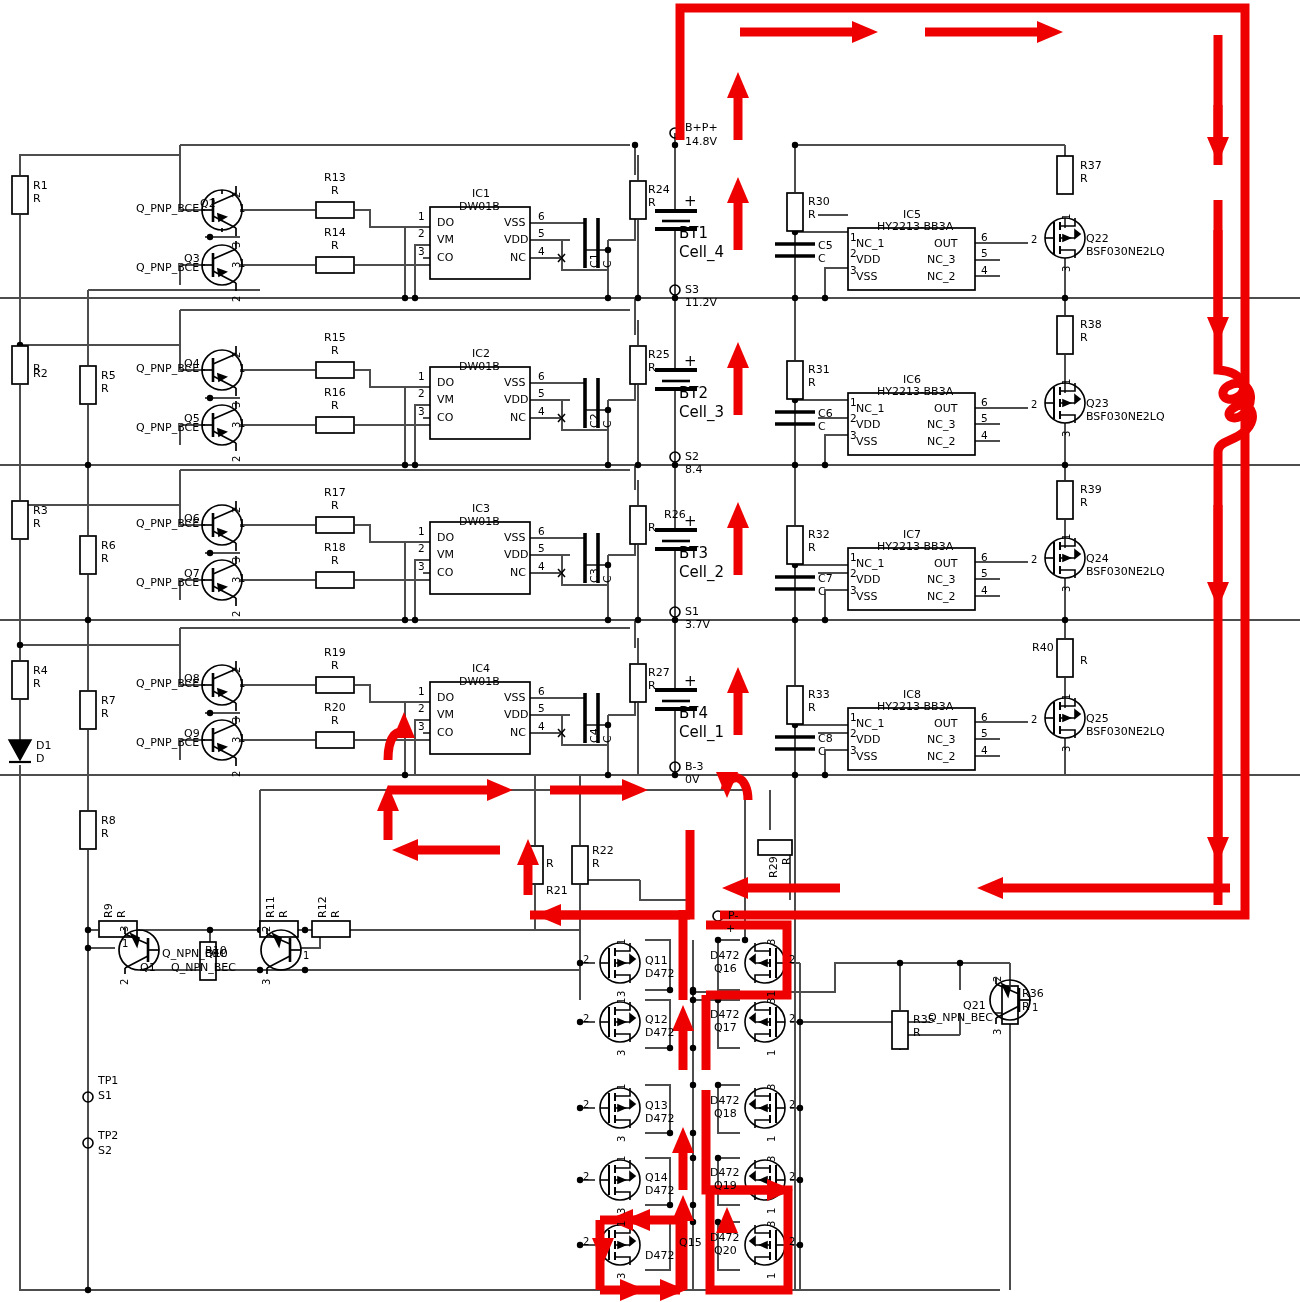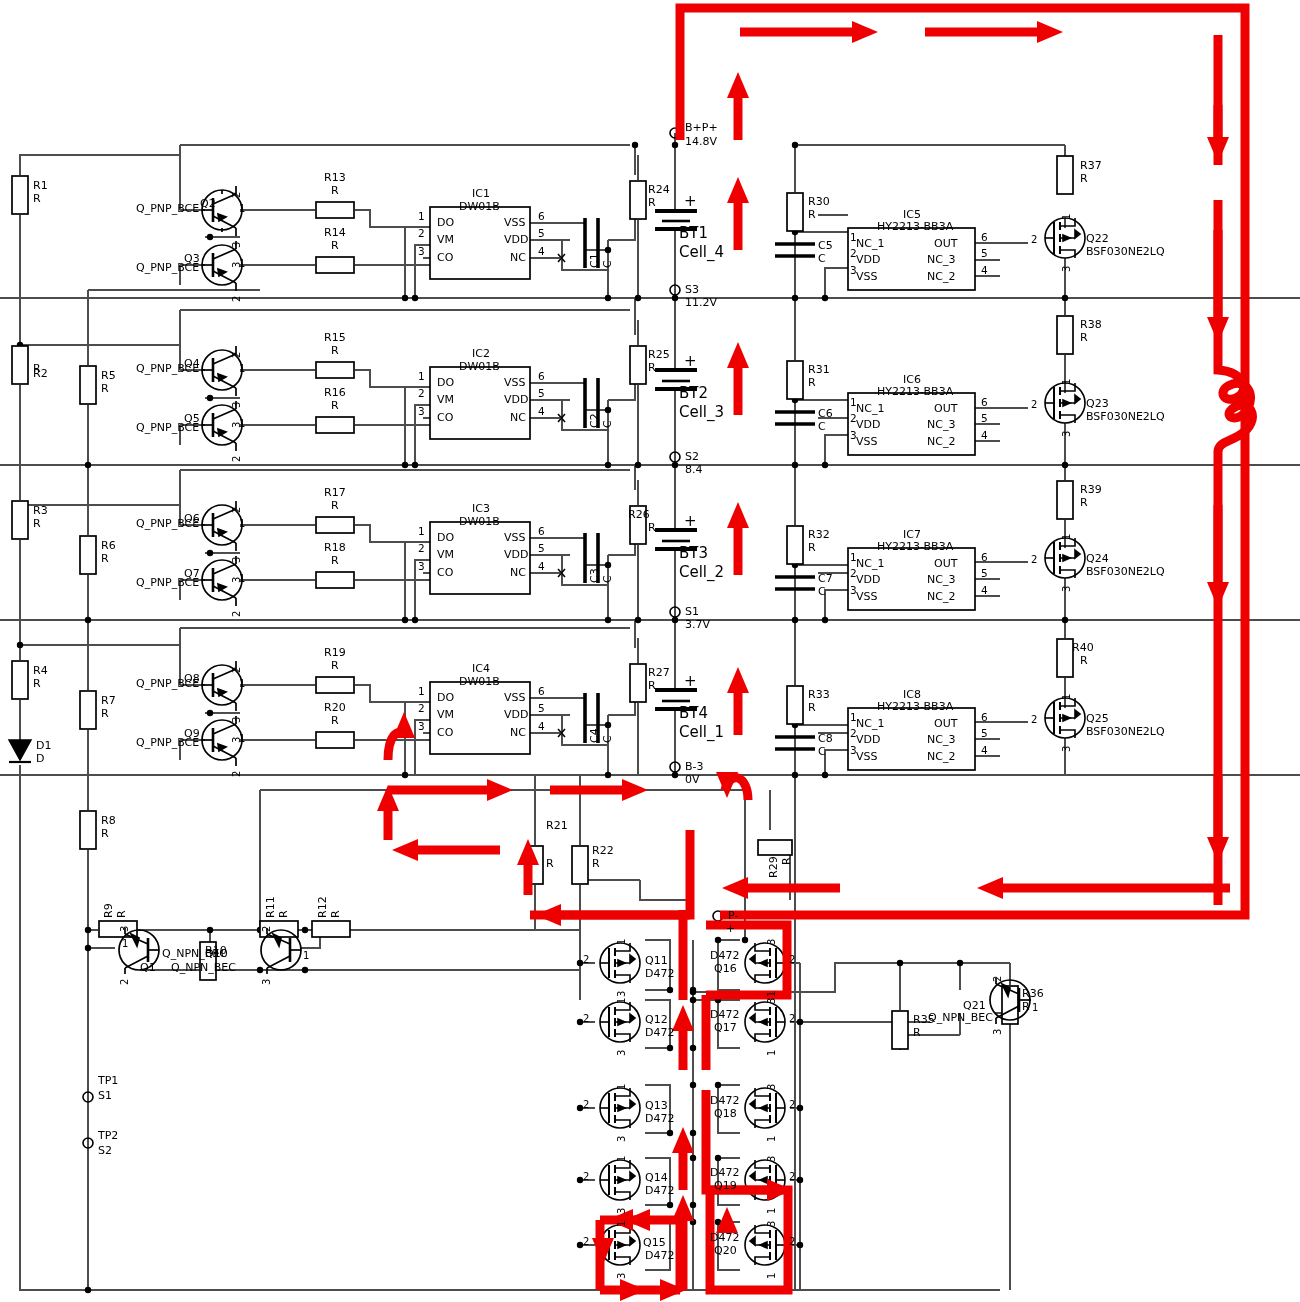--- a/index.html
+++ b/index.html
@@ -1007,21 +1007,21 @@
   <div class="lbl rot" style="left:602px;top:428px">C</div>
   <div class="lbl rot" style="left:589px;top:583px">C3</div>
   <div class="lbl rot" style="left:602px;top:583px">C</div>
   <div class="lbl rot" style="left:589px;top:743px">C4</div>
   <div class="lbl rot" style="left:602px;top:743px">C</div>
 
   <div class="lbl" style="left:648px;top:184px">R24</div>
   <div class="lbl" style="left:648px;top:197px">R</div>
   <div class="lbl" style="left:648px;top:349px">R25</div>
   <div class="lbl" style="left:648px;top:362px">R</div>
-  <div class="lbl" style="left:628px;top:509px">R26</div>
+  <div class="lbl" style="left:664px;top:509px">R26</div>
   <div class="lbl" style="left:648px;top:522px">R</div>
   <div class="lbl" style="left:648px;top:667px">R27</div>
   <div class="lbl" style="left:648px;top:680px">R</div>
 
   <div class="lbl" style="left:685px;top:122px">B+P+</div>
   <div class="lbl" style="left:685px;top:136px">14.8V</div>
   <div class="lbl" style="left:685px;top:284px">S3</div>
   <div class="lbl" style="left:685px;top:297px">11.2V</div>
   <div class="lbl" style="left:685px;top:451px">S2</div>
   <div class="lbl" style="left:685px;top:464px">8.4</div>
@@ -1121,21 +1121,21 @@
   <div class="lbl pin" style="left:981px;top:712px">6</div>
   <div class="lbl pin" style="left:981px;top:728px">5</div>
   <div class="lbl pin" style="left:981px;top:745px">4</div>
 
   <div class="lbl" style="left:1080px;top:160px">R37</div>
   <div class="lbl" style="left:1080px;top:173px">R</div>
   <div class="lbl" style="left:1080px;top:319px">R38</div>
   <div class="lbl" style="left:1080px;top:332px">R</div>
   <div class="lbl" style="left:1080px;top:484px">R39</div>
   <div class="lbl" style="left:1080px;top:497px">R</div>
-  <div class="lbl" style="left:1072px;top:642px">R40</div>
+  <div class="lbl" style="left:1032px;top:642px">R40</div>
   <div class="lbl" style="left:1080px;top:655px">R</div>
 
   <div class="lbl" style="left:1086px;top:233px">Q22</div>
   <div class="lbl" style="left:1086px;top:246px">BSF030NE2LQ</div>
   <div class="lbl" style="left:1086px;top:398px">Q23</div>
   <div class="lbl" style="left:1086px;top:411px">BSF030NE2LQ</div>
   <div class="lbl" style="left:1086px;top:553px">Q24</div>
   <div class="lbl" style="left:1086px;top:566px">BSF030NE2LQ</div>
   <div class="lbl" style="left:1086px;top:713px">Q25</div>
   <div class="lbl" style="left:1086px;top:726px">BSF030NE2LQ</div>
@@ -1145,36 +1145,36 @@
   <div class="lbl sm" style="left:1031px;top:399px">2</div>
   <div class="lbl sm rot" style="left:1061px;top:385px">1</div>
   <div class="lbl sm rot" style="left:1061px;top:437px">3</div>
   <div class="lbl sm" style="left:1031px;top:554px">2</div>
   <div class="lbl sm rot" style="left:1061px;top:540px">1</div>
   <div class="lbl sm rot" style="left:1061px;top:592px">3</div>
   <div class="lbl sm" style="left:1031px;top:714px">2</div>
   <div class="lbl sm rot" style="left:1061px;top:700px">1</div>
   <div class="lbl sm rot" style="left:1061px;top:752px">3</div>
 
-  <div class="lbl" style="left:546px;top:820px">R21</div>
+  <div class="lbl" style="left:546px;top:885px">R21</div>
   <div class="lbl" style="left:546px;top:858px">R</div>
   <div class="lbl" style="left:592px;top:845px">R22</div>
   <div class="lbl" style="left:592px;top:858px">R</div>
   <div class="lbl rot" style="left:768px;top:878px">R29</div>
   <div class="lbl rot" style="left:781px;top:865px">R</div>
 
   <div class="lbl" style="left:645px;top:955px">Q11</div>
   <div class="lbl" style="left:645px;top:968px">D472</div>
   <div class="lbl" style="left:645px;top:1014px">Q12</div>
   <div class="lbl" style="left:645px;top:1027px">D472</div>
   <div class="lbl" style="left:645px;top:1100px">Q13</div>
   <div class="lbl" style="left:645px;top:1113px">D472</div>
   <div class="lbl" style="left:645px;top:1172px">Q14</div>
   <div class="lbl" style="left:645px;top:1185px">D472</div>
-  <div class="lbl" style="left:643px;top:1237px">Q15</div>
+  <div class="lbl" style="left:679px;top:1237px">Q15</div>
   <div class="lbl" style="left:645px;top:1250px">D472</div>
   <div class="lbl sm" style="left:583px;top:954px">2</div>
   <div class="lbl sm" style="left:583px;top:1013px">2</div>
   <div class="lbl sm" style="left:583px;top:1099px">2</div>
   <div class="lbl sm" style="left:583px;top:1171px">2</div>
   <div class="lbl sm" style="left:583px;top:1236px">2</div>
   <div class="lbl sm rot" style="left:616px;top:945px">1</div>
   <div class="lbl sm rot" style="left:616px;top:997px">3</div>
   <div class="lbl sm rot" style="left:616px;top:1004px">1</div>
   <div class="lbl sm rot" style="left:616px;top:1056px">3</div>

